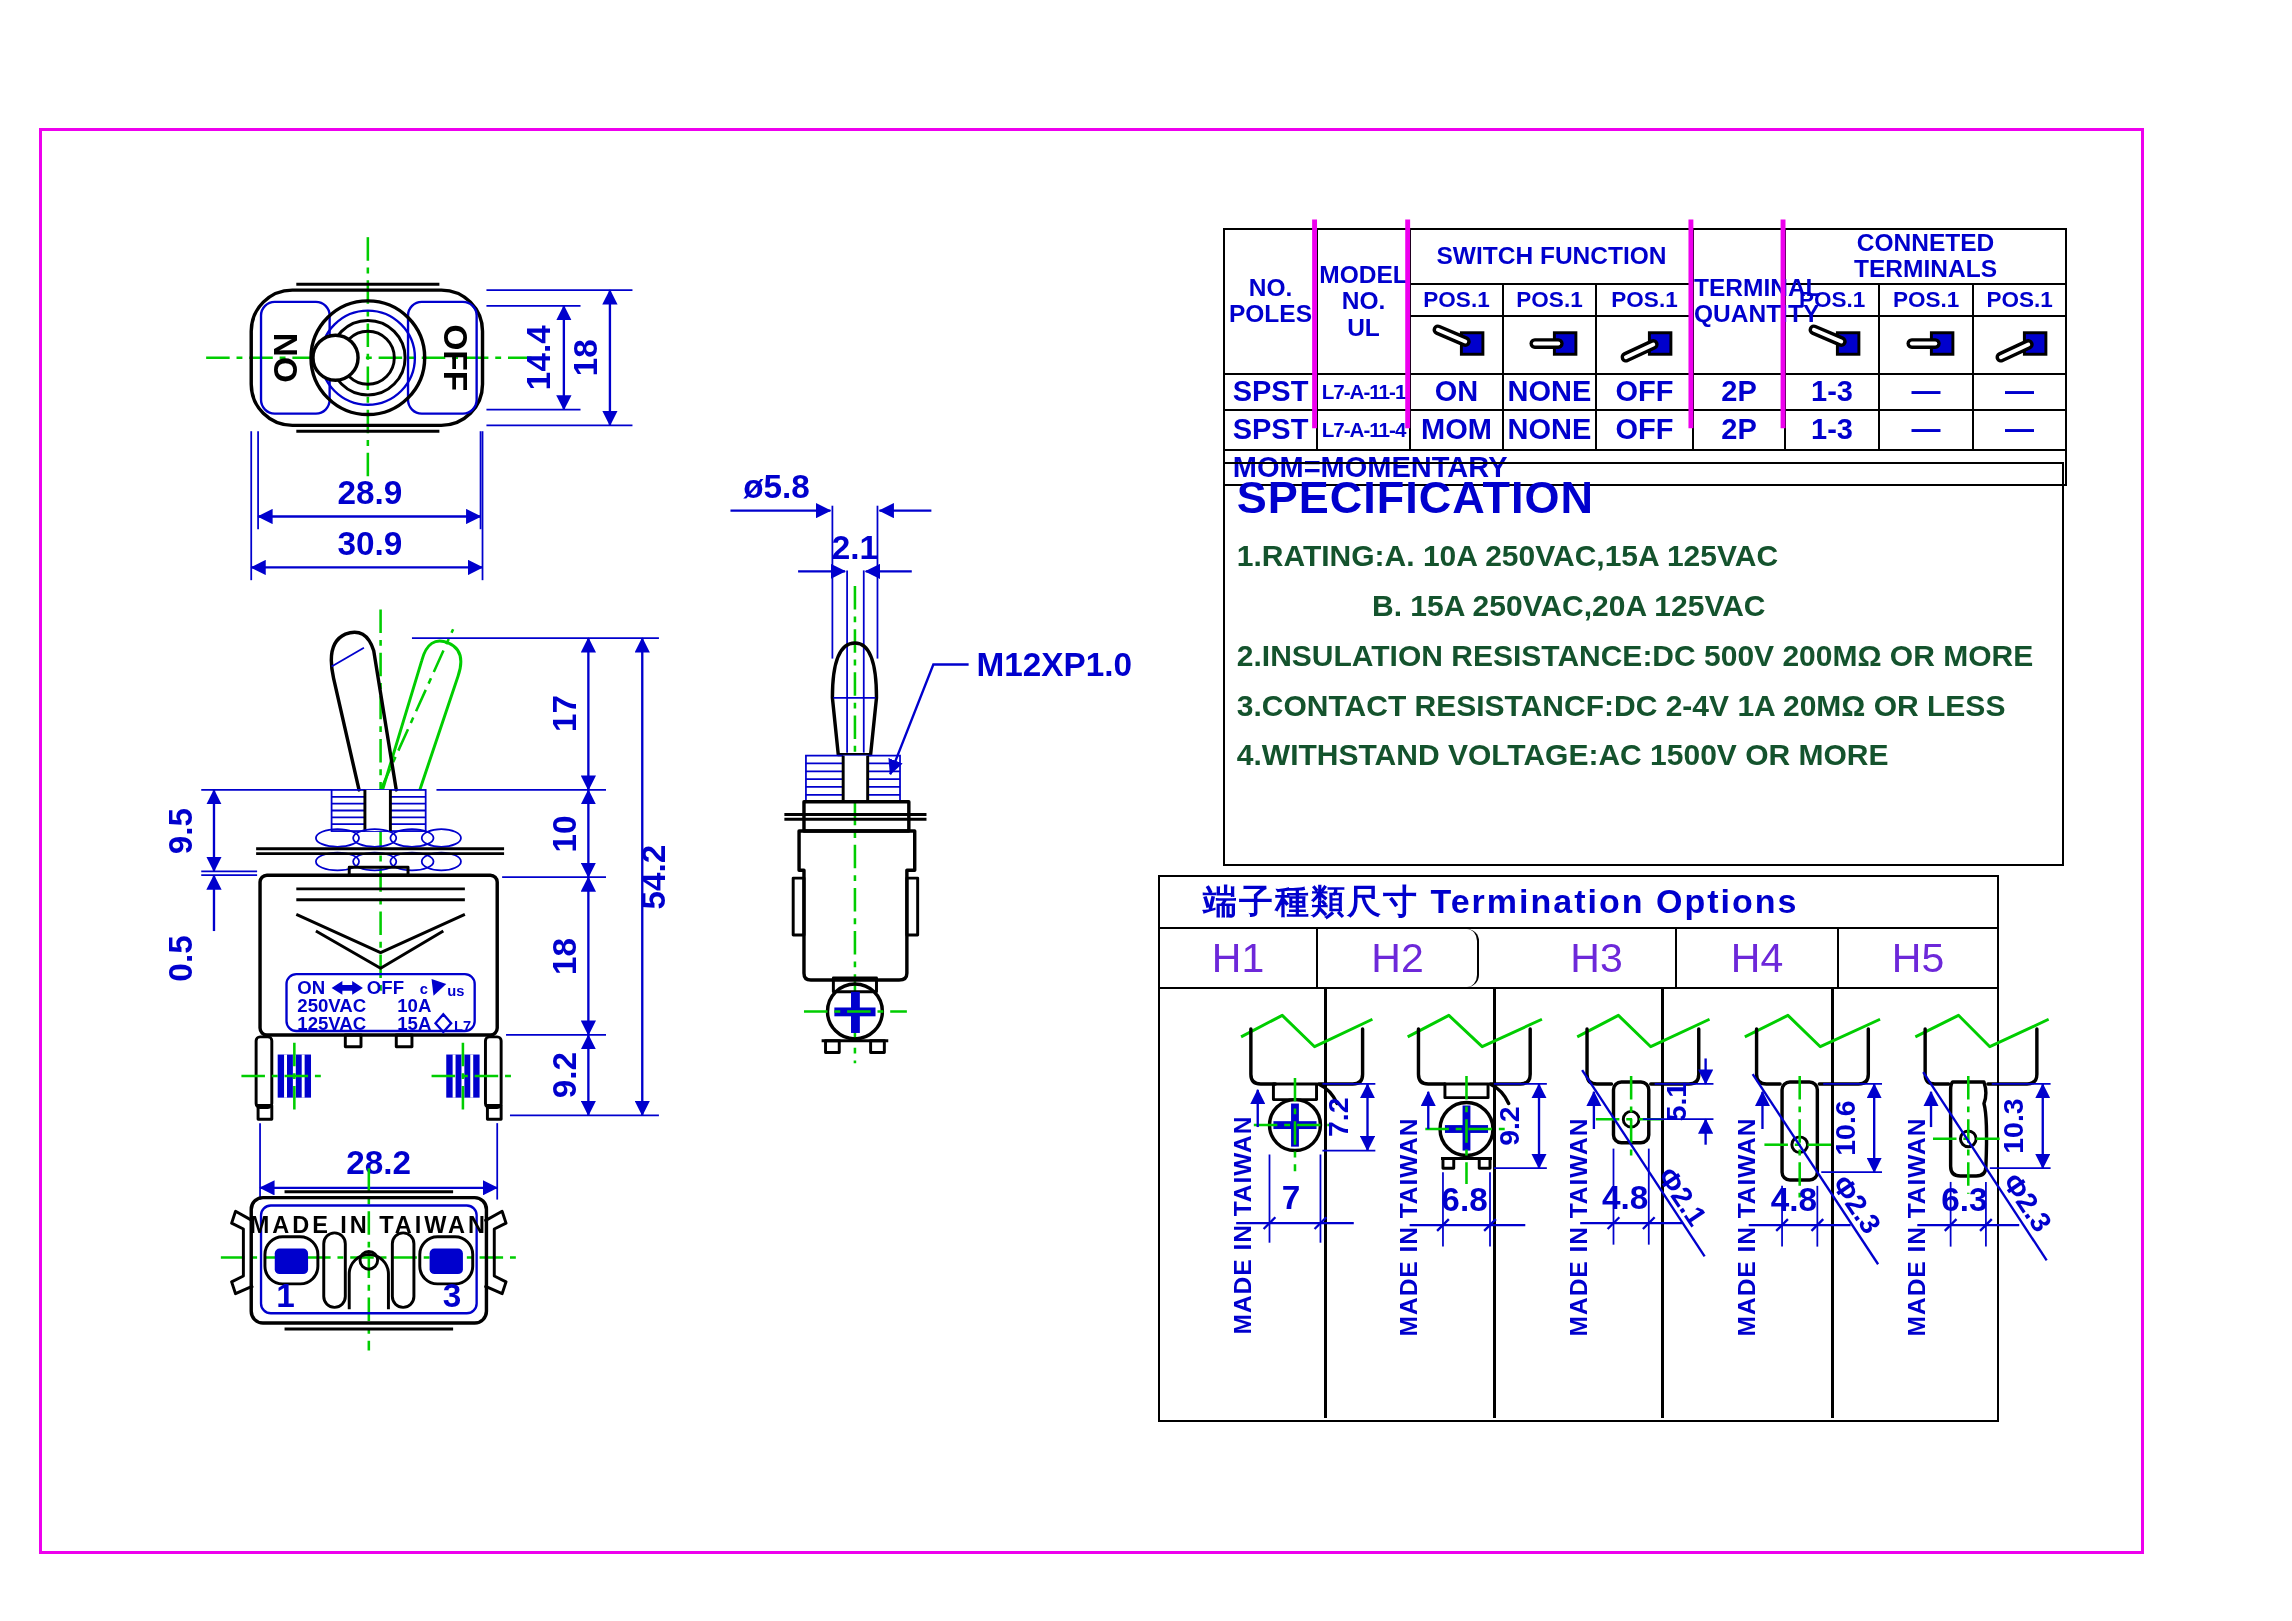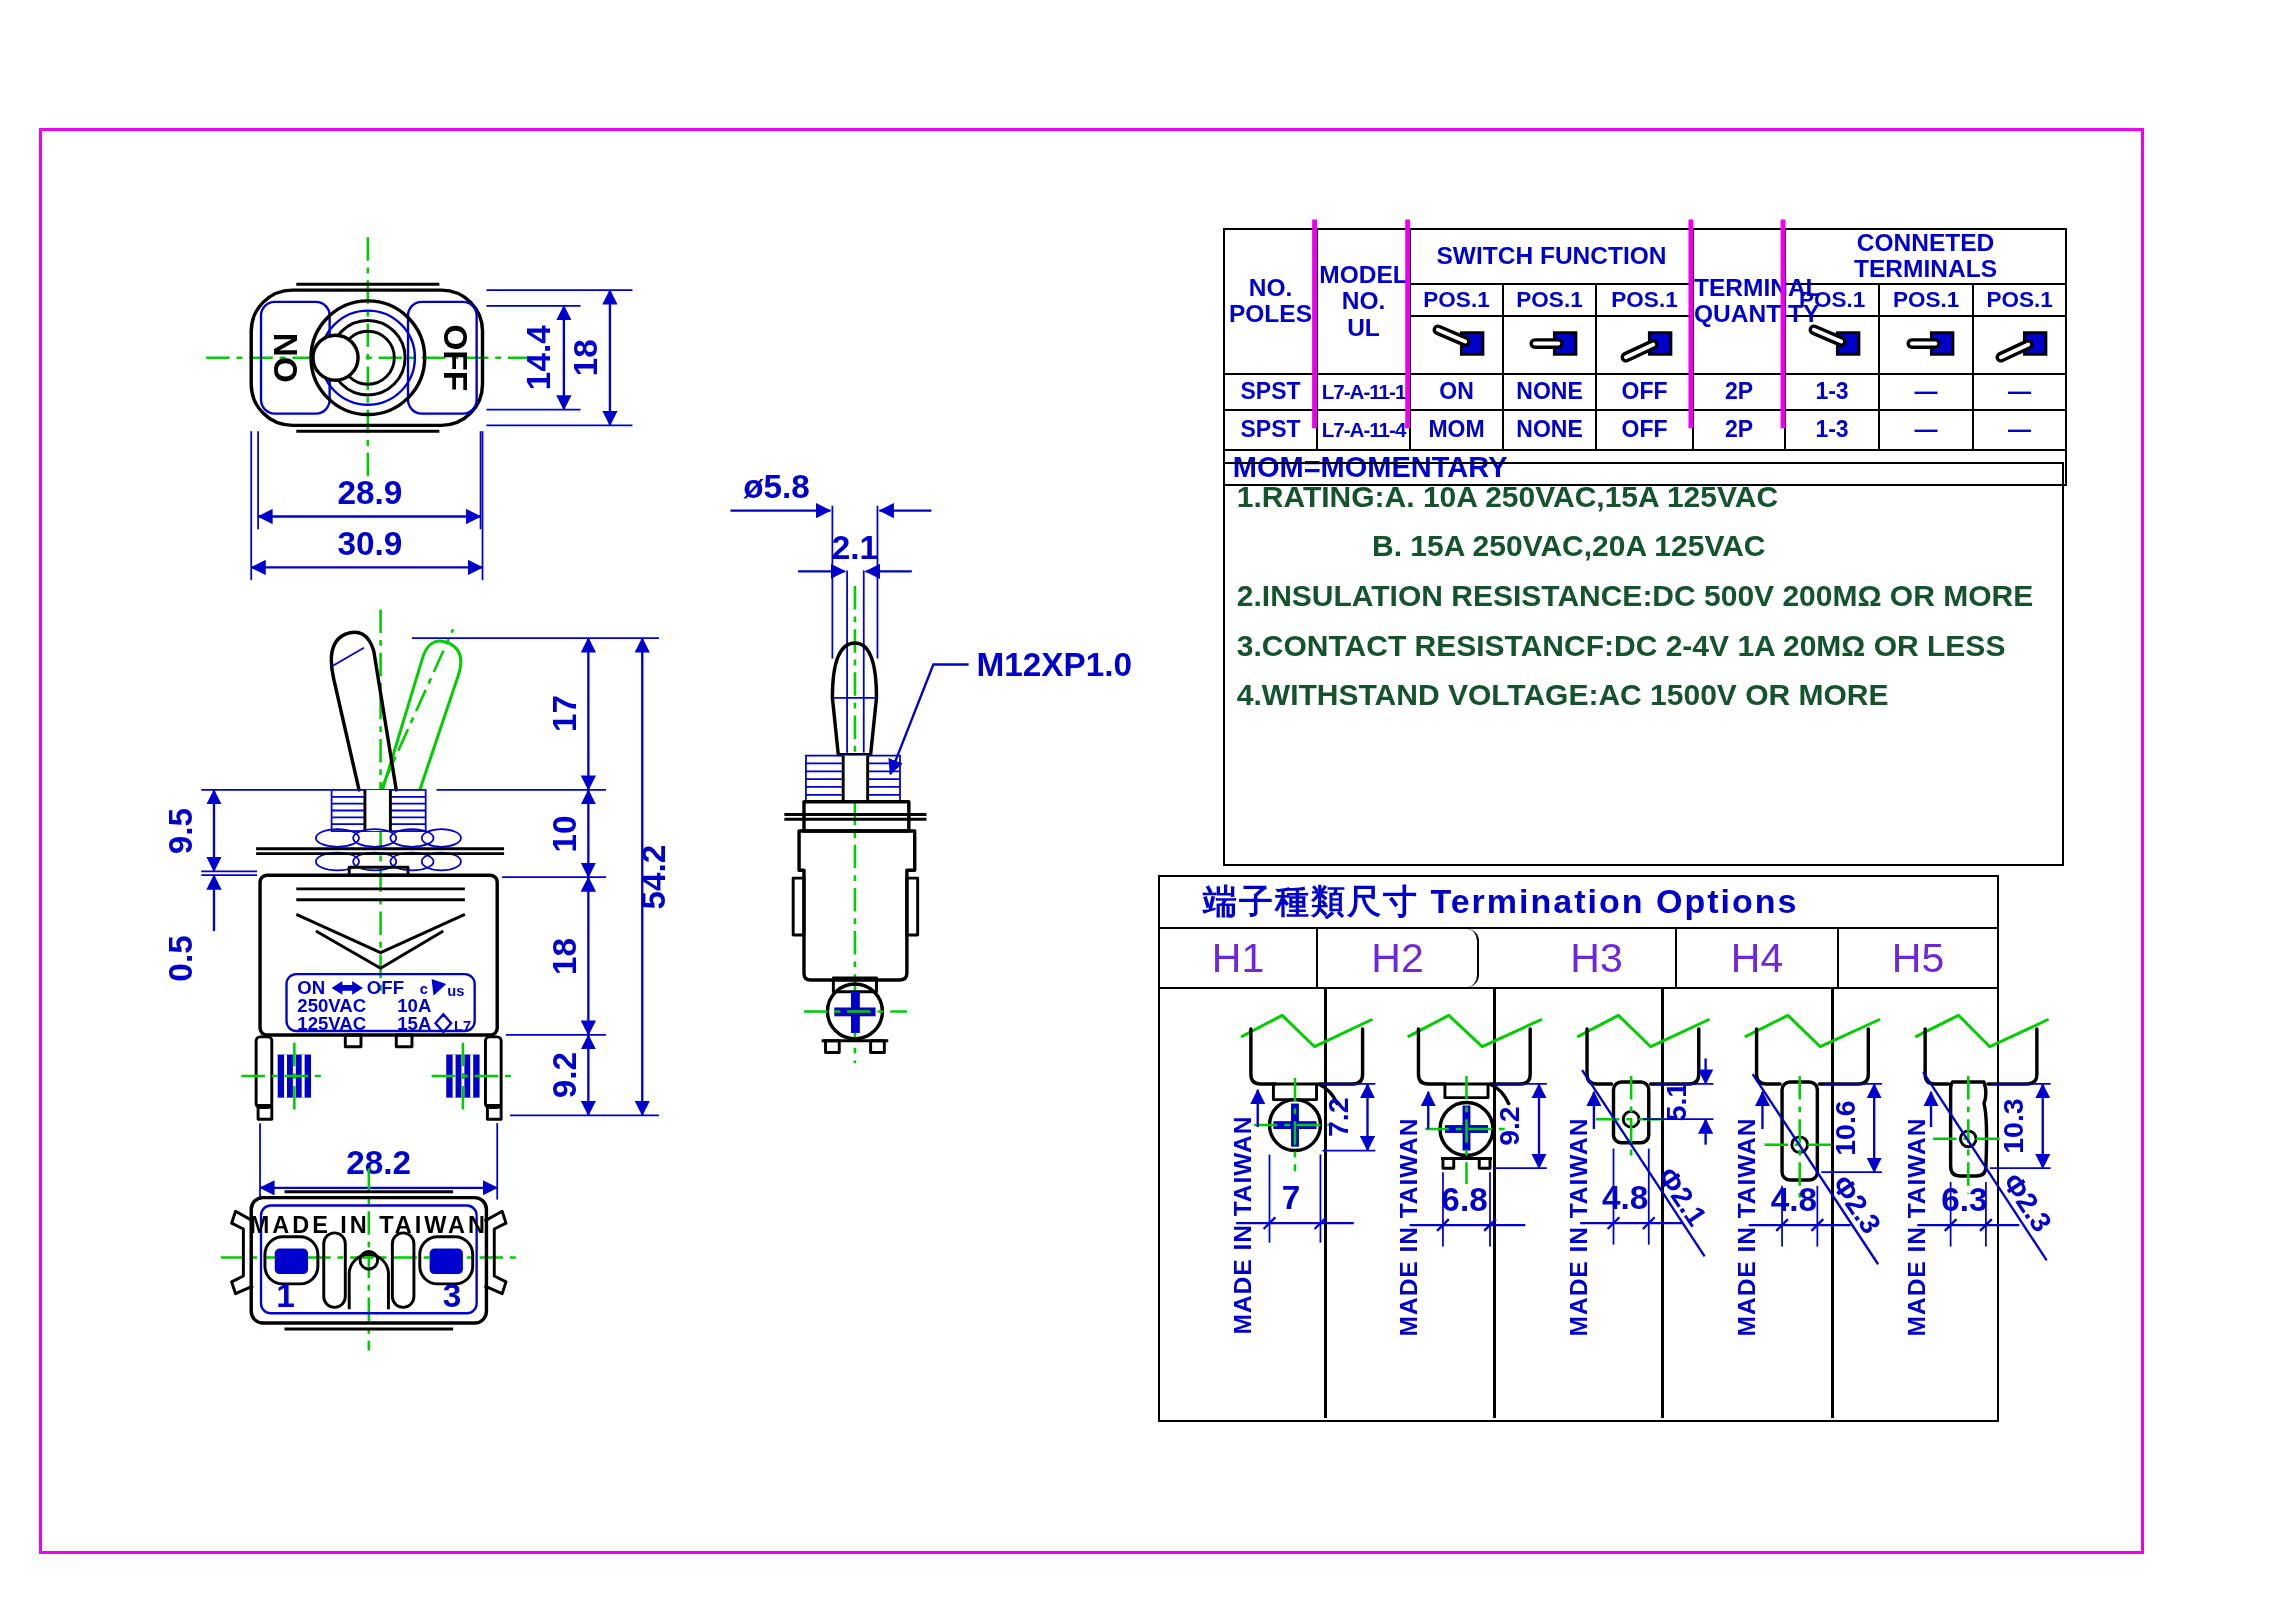--- a/index.html
+++ b/index.html
@@ -9,21 +9,21 @@
            border:3.9px solid #EE00EE;}
   .canvas{position:absolute;left:0;top:0;width:2293px;height:1621px;pointer-events:none;z-index:5;}
 
   
   .panel{position:absolute;z-index:2;color:#0000CD;}
   table.spec-table{border-collapse:collapse;table-layout:fixed;}
   table.spec-table td{border:2.9px solid #000;text-align:center;vertical-align:middle;
       color:#0000CD;font-weight:bold;padding:0;line-height:1.08;}
   .fz-head{font-size:24.5px;}
   .fz-pos{font-size:22.5px;}
-  .fz-data{font-size:23px;}
+  .fz-data{font-size:29px;}
   .fz-model{font-size:20.6px;letter-spacing:-1px;}
   .mom-cell{text-align:left !important;font-size:29px;padding-left:7.8px !important;}
   .specbox{position:absolute;left:1223px;top:462px;width:837px;height:400px;
       border:2.9px solid #000;}
   .spec-title{font-size:45px;font-weight:bold;color:#0000CD;margin:7.8px 0 3.9px 11.8px;letter-spacing:1px;}
   .spec-line{font-size:30px;font-weight:bold;color:#14532d;margin:15.7px 0 0 11.8px;white-space:nowrap;letter-spacing:0px;}
   .spec-indent{margin-left:147px;}
   .termbox{position:absolute;left:1158px;top:875px;width:837px;height:543px;border:2.9px solid #000;}
   .term-title{height:50px;border-bottom:2.9px solid #000;font-size:34px;font-weight:bold;
       color:#0000CD;display:flex;align-items:center;padding-left:43px;letter-spacing:2px;}
@@ -146,20 +146,21 @@
         <td class="fz-data">—</td>
       </tr>
       <tr style="height:35px;">
         <td colspan="9" class="mom-cell">MOM=MOMENTARY</td>
       </tr>
     </tbody>
       </table>
   </div>
 
   <div class="specbox panel">
+    <div class="spec-title">SPECIFICATION</div>
     <div class="spec-line">1.RATING:A. 10A 250VAC,15A 125VAC</div>
     <div class="spec-line spec-indent">B. 15A 250VAC,20A 125VAC</div>
     <div class="spec-line">2.INSULATION RESISTANCE:DC 500V 200MΩ OR MORE</div>
     <div class="spec-line">3.CONTACT RESISTANCF:DC 2-4V 1A 20MΩ OR LESS</div>
     <div class="spec-line">4.WITHSTAND VOLTAGE:AC 1500V OR MORE</div>
   </div>
 
   <div class="termbox panel">
     <div class="term-title">端子種類尺寸  Termination Options</div>
     <div class="term-hrow">

